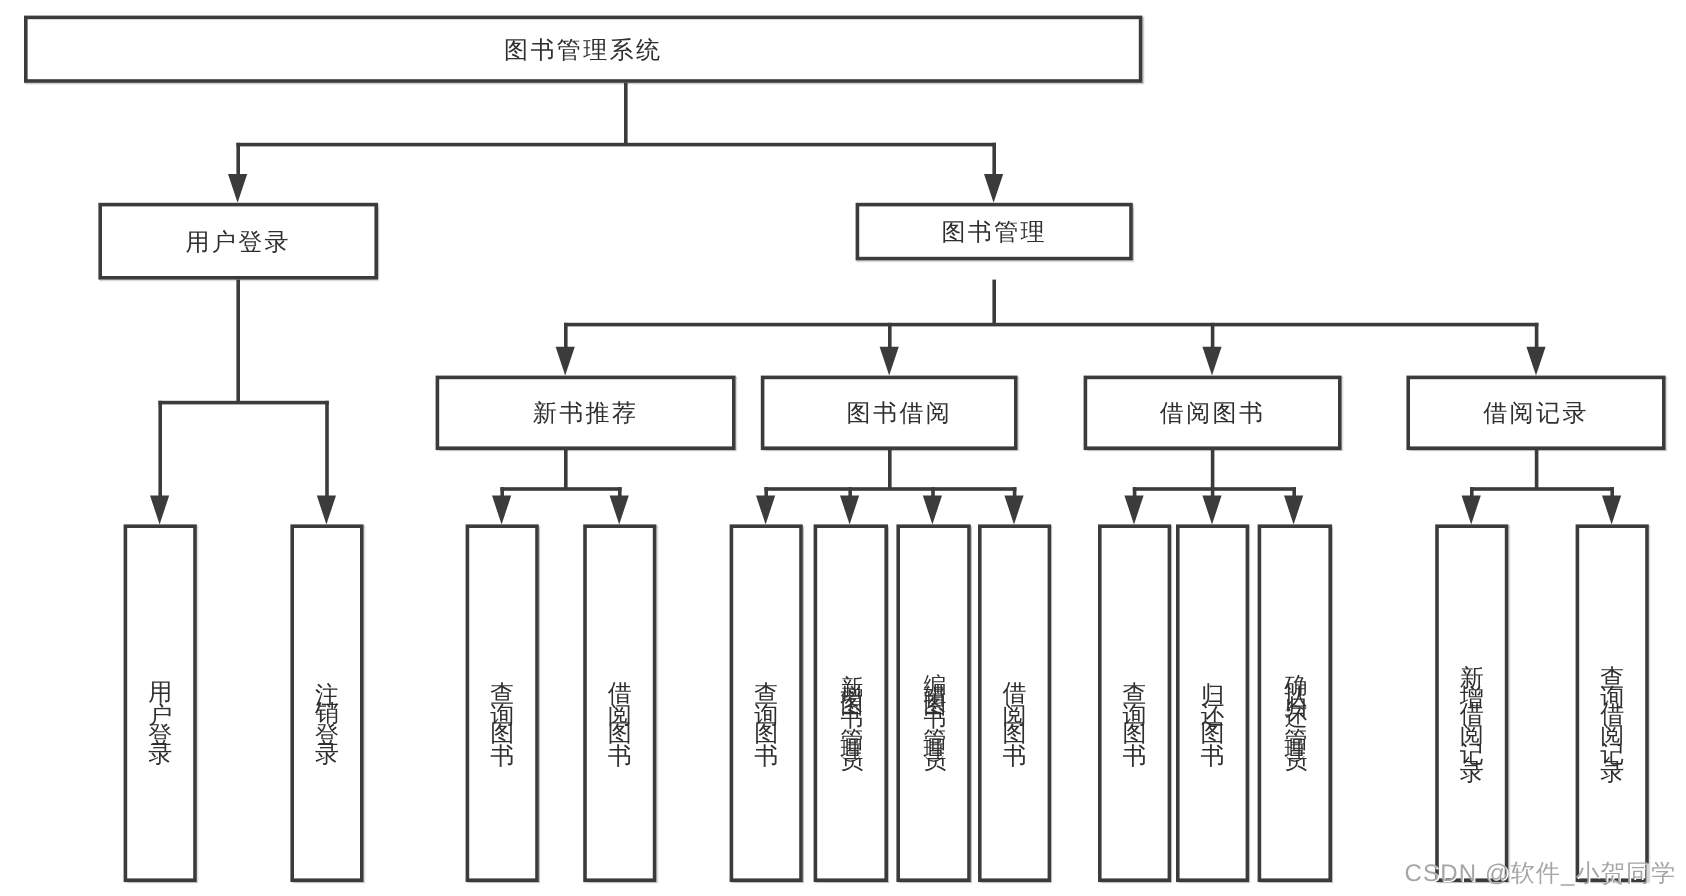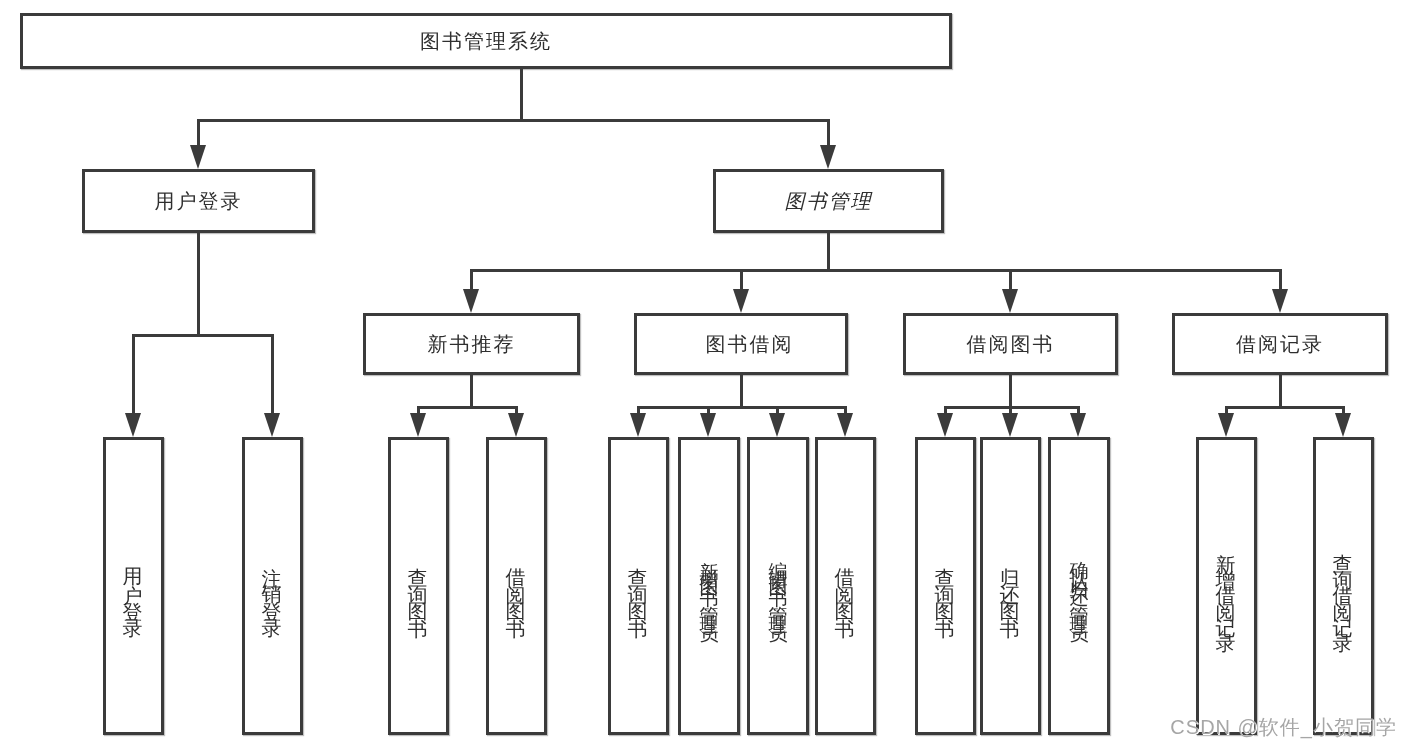--- a/index.html
+++ b/index.html
@@ -48,22 +48,22 @@
     width:3px;height:calc(100% - 18px);background:var(--line);
   }
   .darrow::after{
     content:"";position:absolute;left:0;bottom:0;width:0;height:0;
     border-left:8px solid transparent;border-right:8px solid transparent;
     border-top:24px solid var(--line);
   }
   
   #n-root{left:20px;top:13px;width:932px;height:56px;}
   #n-user-login{left:82px;top:169px;width:233px;height:64px;}
-  #n-book-mgmt{left:713px;top:169px;width:231px;height:64px;font-style:italic;}
-  #n-new-book{left:363px;top:313px;width:217px;height:62px;}
+  #n-book-mgmt{left:713px;top:169px;width:231px;height:48px;}
+  #n-new-book{left:363px;top:313px;width:250px;height:62px;}
   #n-book-borrow{left:634px;top:313px;width:214px;height:62px;padding-left:17px;}
   #n-cur-borrow{left:903px;top:313px;width:215px;height:62px;}
   #n-rec{left:1172px;top:313px;width:216px;height:62px;}
   #l1{left:103px;} #l2{left:242px;}
   #l3{left:388px;} #l4{left:486px;}
   #l5{left:608px;} #l6{left:678px;width:62px;} #l7{left:747px;width:62px;} #l8{left:815px;}
   #l9{left:915px;} #l10{left:980px;} #l11{left:1048px;width:62px;}
   #l12{left:1196px;} #l13{left:1313px;}
   
   .watermark{

